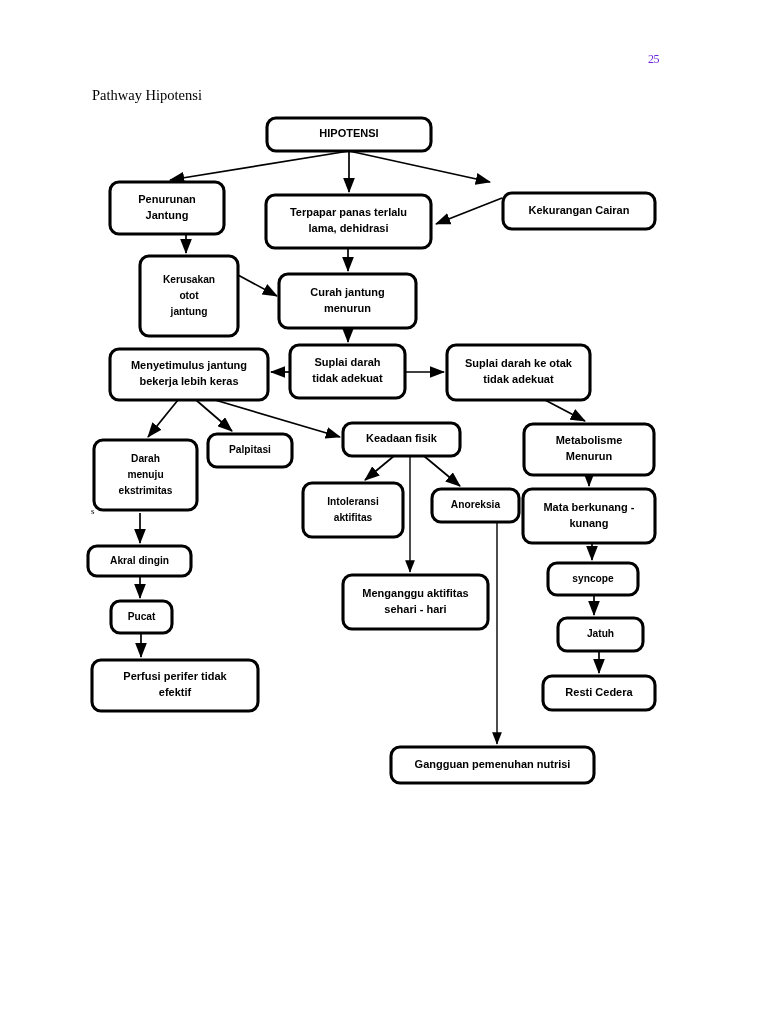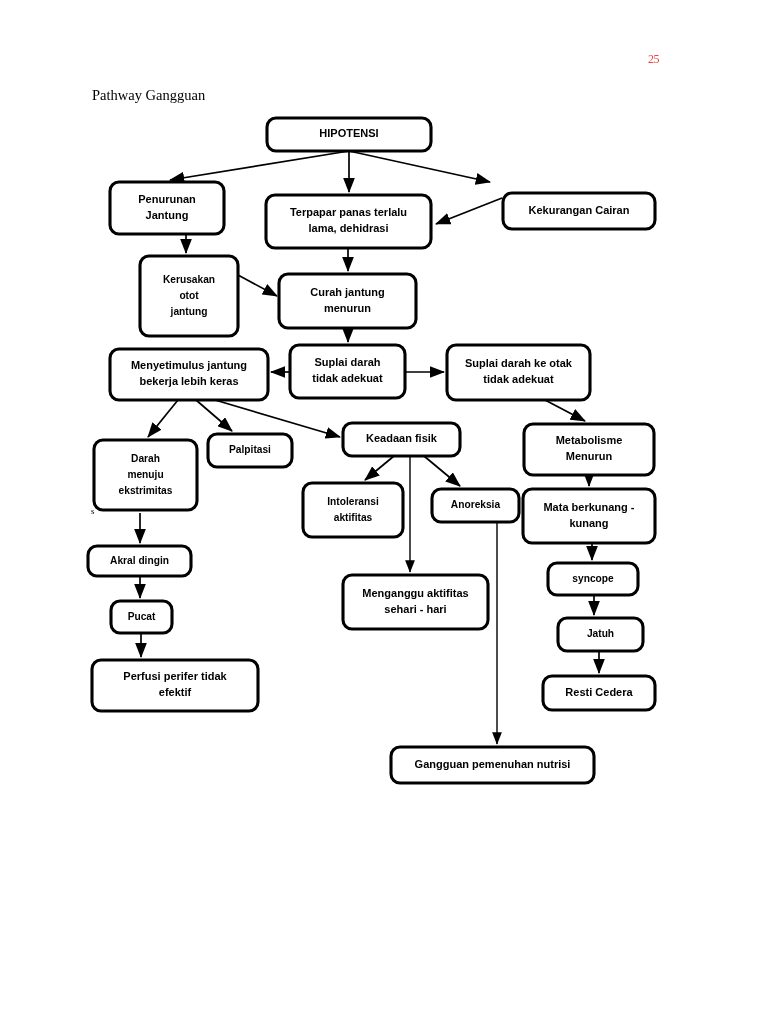--- a/index.html
+++ b/index.html
@@ -20,21 +20,21 @@
     width: 768px;
     height: 1024px;
     background: #ffffff;
   }
   .page-number {
     position: absolute;
     top: 52px;
     left: 648px;
     font-family: "Liberation Serif", serif;
     font-size: 12px;
-    color: #ef4444;
+    color: #6d28d9;
     letter-spacing: -0.5px;
   }
   .doc-title {
     position: absolute;
     top: 87px;
     left: 92px;
     font-family: "Liberation Serif", serif;
     font-size: 14.5px;
     color: #000;
     white-space: nowrap;
@@ -79,21 +79,21 @@
     color: #000;
   }
 </style>
 </head>
 <body>
 
 <div id="page">
 
   <div class="page-number">25</div>
 
-  <div class="doc-title">Pathway Gangguan</div>
+  <div class="doc-title">Pathway Hipotensi</div>
 
   <svg id="diagram" viewBox="0 0 768 1024">
     <defs>
       <marker id="arrowhead" markerWidth="9" markerHeight="7" refX="8.4" refY="3.5" orient="auto" markerUnits="strokeWidth">
         <polygon points="0 0, 9 3.5, 0 7" fill="#000000"></polygon>
       </marker>
     </defs>
     <g id="edge-layer">
         <path d="M 349 151 L 170 180" class="edge" marker-end="url(#arrowhead)"></path>
         <path d="M 349 151 L 349 192" class="edge" marker-end="url(#arrowhead)"></path>

